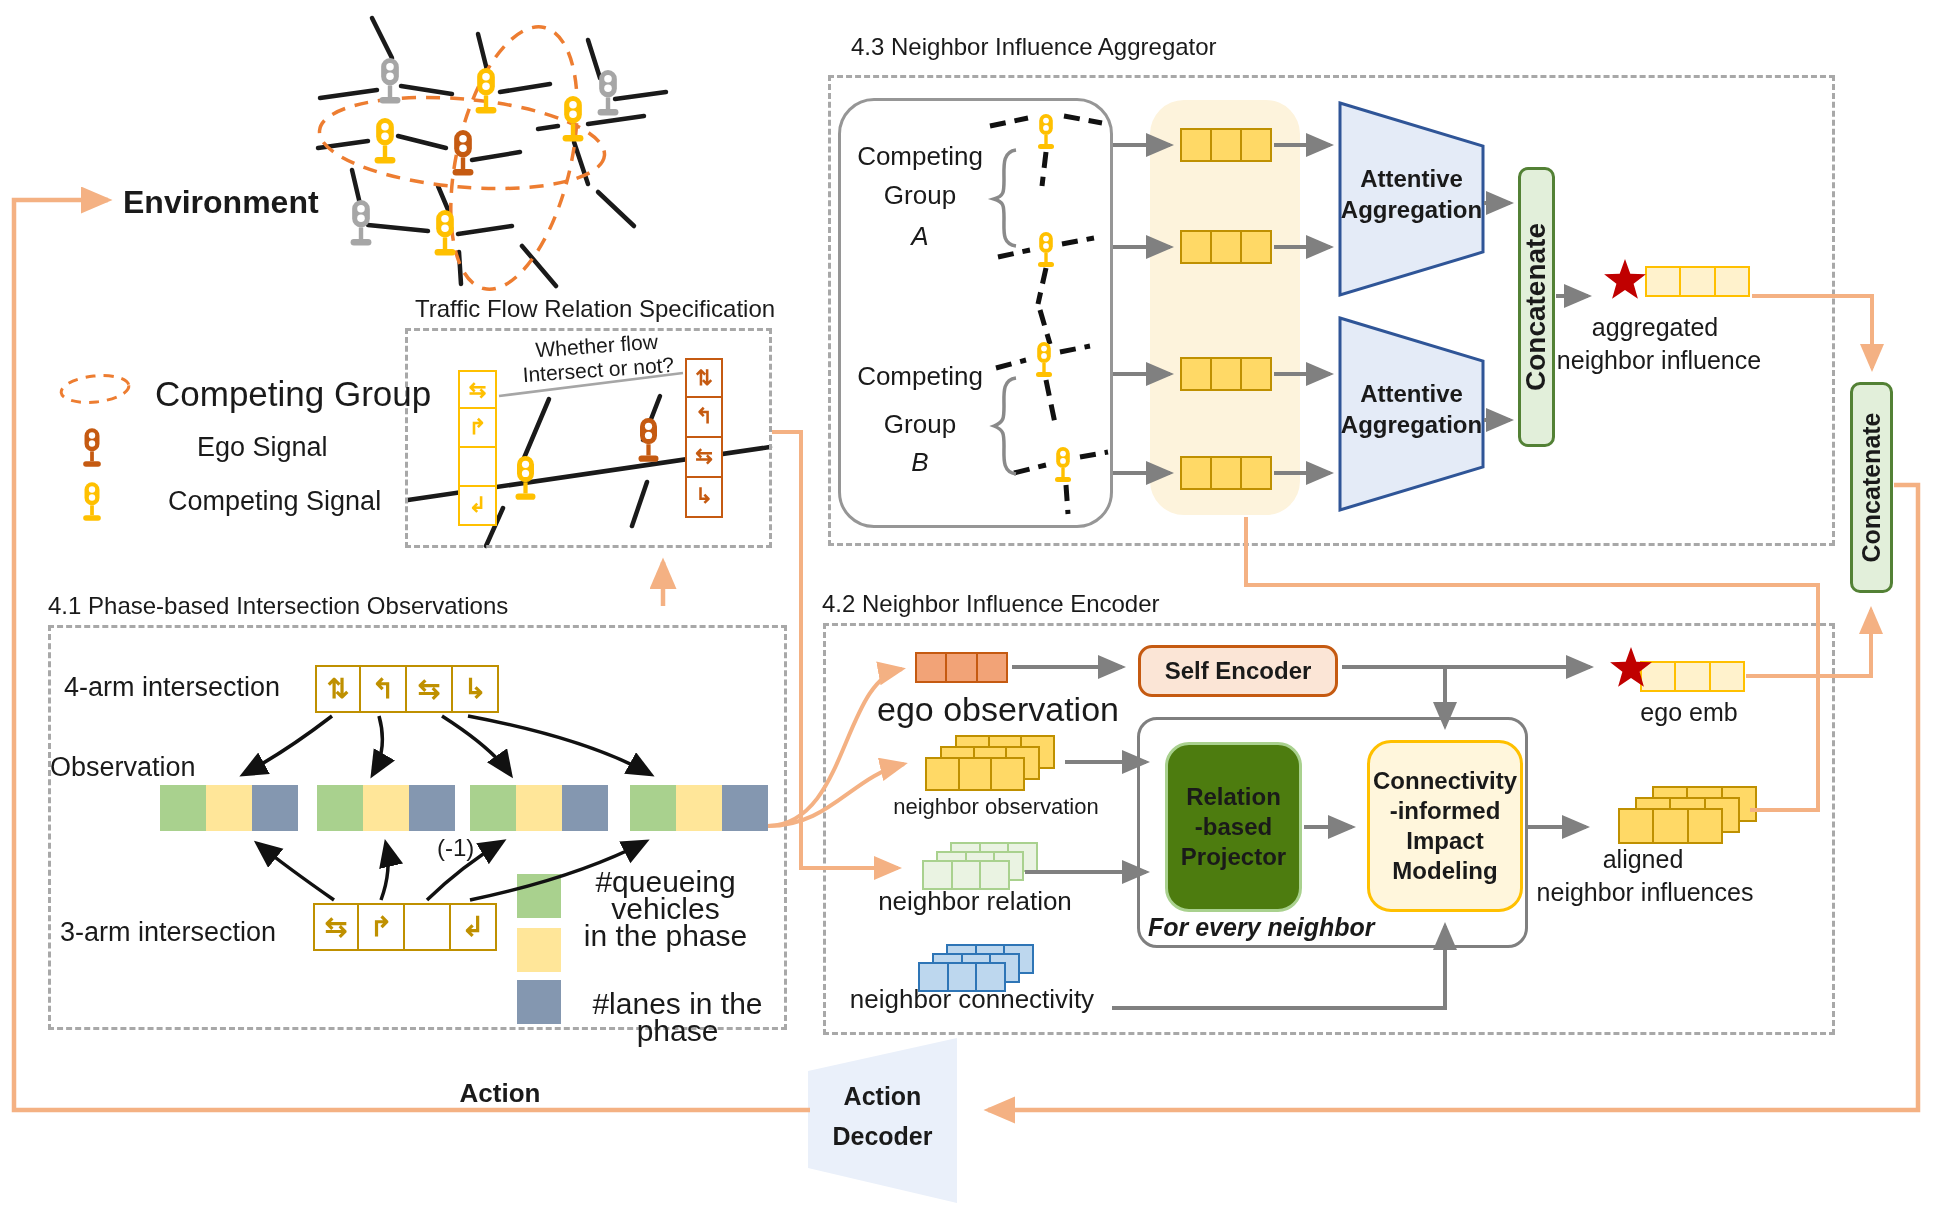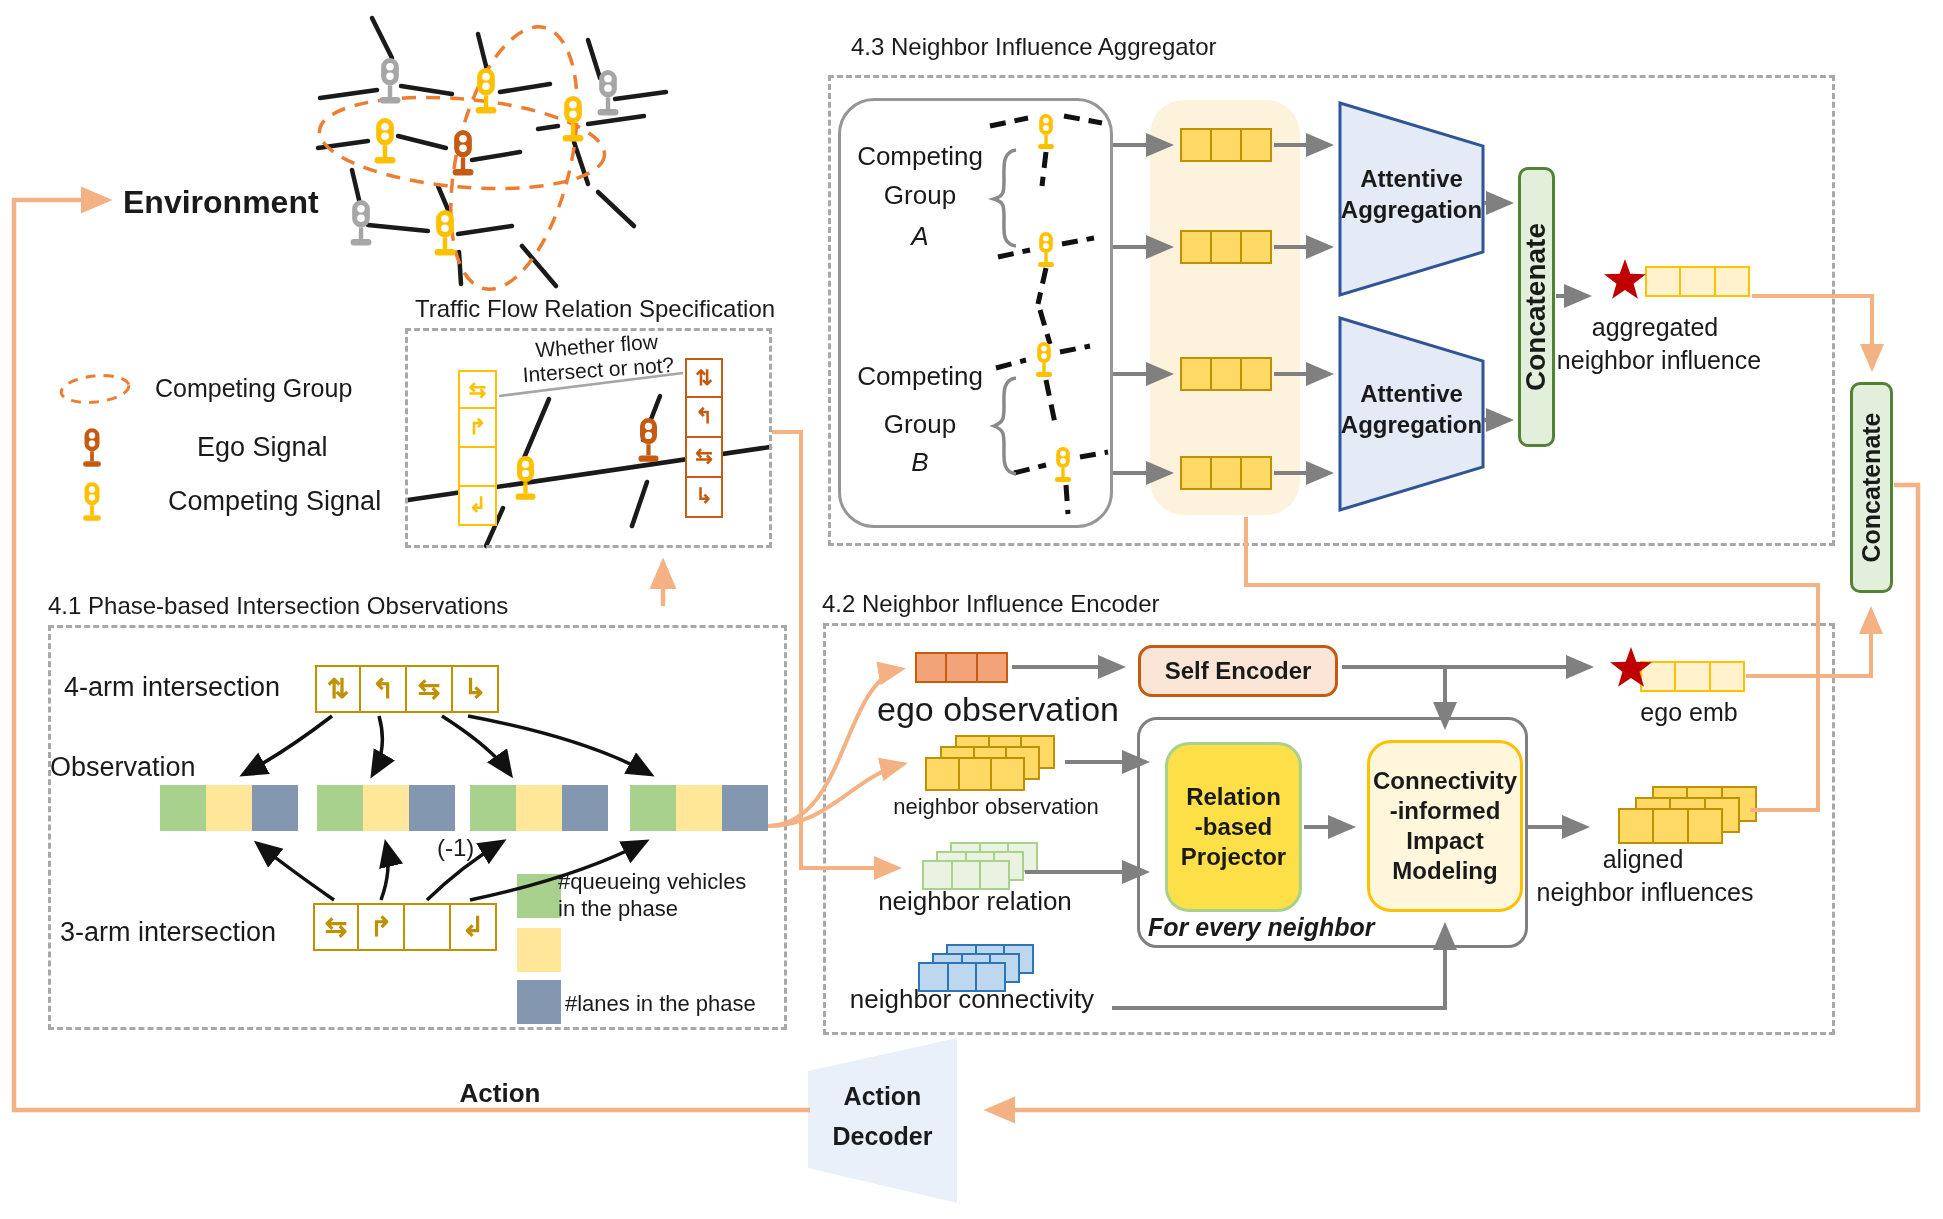--- a/index.html
+++ b/index.html
@@ -26,21 +26,21 @@
   .strip{position:absolute;display:flex}
   .strip>div{width:46px;height:48px;border:2.5px solid #BF9000;background:#fff;color:#BF9000;
              font-size:27px;line-height:44px;text-align:center;font-weight:bold}
   .strip>div+div{border-left:none}
   .pcol{position:absolute;display:flex;flex-direction:column}
   .pcol>div{border:2.5px solid;background:#fff;text-align:center;font-weight:bold}
   .pcol>div+div{border-top:none}
   .pcol.yellow>div{width:39px;height:39px;border-color:#FFC000;color:#FFC000;font-size:21px;line-height:35px}
   .pcol.orange>div{width:38px;height:40px;border-color:#C55A11;color:#C55A11;font-size:21px;line-height:36px}
   .sq{position:absolute}
-  .leg{position:absolute;font-size:22px;line-height:27px;}
+  .leg{position:absolute;font-size:30px;line-height:27px;text-align:center}
   .concat{position:absolute;display:flex;align-items:center;justify-content:center;
           background:#E2EFDA;border:3px solid #538135;border-radius:10px}
   .rot{transform:rotate(-90deg);white-space:nowrap;font-weight:bold}
   .roundbox{position:absolute;display:flex;flex-direction:column;align-items:center;justify-content:center;
             font-weight:bold;text-align:center}
 </style>
 </head>
 <body>
 
 <div class="canvas">
@@ -141,21 +141,21 @@
 
     <div class="dashbox" style="left:405px;top:328px;width:367px;height:220px"></div>
     <div class="dashbox" style="left:48px;top:625px;width:739px;height:405px"></div>
     <div class="dashbox" style="left:823px;top:623px;width:1012px;height:412px"></div>
     <div class="dashbox" style="left:828px;top:75px;width:1007px;height:471px"></div>
 
     <div class="abs" style="left:1150px;top:100px;width:150px;height:415px;background:#FDF3DC;border-radius:34px"></div>
     <div class="abs" style="left:838px;top:98px;width:275px;height:430px;border:3.5px solid #969696;border-radius:36px"></div>
 
     <div class="t b" style="left:123px;top:184px;font-size:32px">Environment</div>
-    <div class="t" style="left:155px;top:374px;font-size:25px">Competing Group</div>
+    <div class="t" style="left:155px;top:374px;font-size:35px">Competing Group</div>
     <div class="t" style="left:197px;top:432px;font-size:27px">Ego Signal</div>
     <div class="t" style="left:168px;top:486px;font-size:27px">Competing Signal</div>
 
     <div class="t ctr" style="left:395px;top:295px;width:400px;font-size:24px">Traffic Flow Relation Specification</div>
     <div class="abs ctr" style="left:505px;top:334px;width:185px;font-size:21px;line-height:24px;transform:rotate(-4deg)">
       <div>Whether flow</div>
       <div>Intersect or not?</div>
     </div>
     <div class="pcol yellow" style="left:458px;top:370px">
       <div>⇆</div>
@@ -273,21 +273,21 @@
       </div>
     <div class="t ctr" style="left:847px;top:984px;width:250px;font-size:26px">neighbor connectivity</div>
 
     <div class="roundbox" style="left:1138px;top:645px;width:200px;height:52px;background:#FBE5D6;border:3.5px solid #C55A11;border-radius:14px;font-size:24px">
       <div>Self Encoder</div>
     </div>
 
     <div class="abs" style="left:1137px;top:717px;width:391px;height:231px;border:3.5px solid #7F7F7F;border-radius:20px"></div>
     <div class="t b" style="left:1148px;top:913px;font-size:25px;font-style:italic">For every neighbor</div>
 
-    <div class="roundbox" style="left:1165px;top:742px;width:137px;height:170px;background:#fde047;border:3px solid #A9D18E;border-radius:24px;font-size:24px;line-height:30px">
+    <div class="roundbox" style="left:1165px;top:742px;width:137px;height:170px;background:#4d7c0f;border:3px solid #A9D18E;border-radius:24px;font-size:24px;line-height:30px">
       <div>Relation</div>
       <div>-based</div>
       <div>Projector</div>
     </div>
     <div class="roundbox" style="left:1367px;top:740px;width:156px;height:172px;background:#FFF6DC;border:3.5px solid #FFC000;border-radius:24px;font-size:24px;line-height:30px">
       <div>Connectivity</div>
       <div>-informed</div>
       <div>Impact</div>
       <div>Modeling</div>
     </div>

